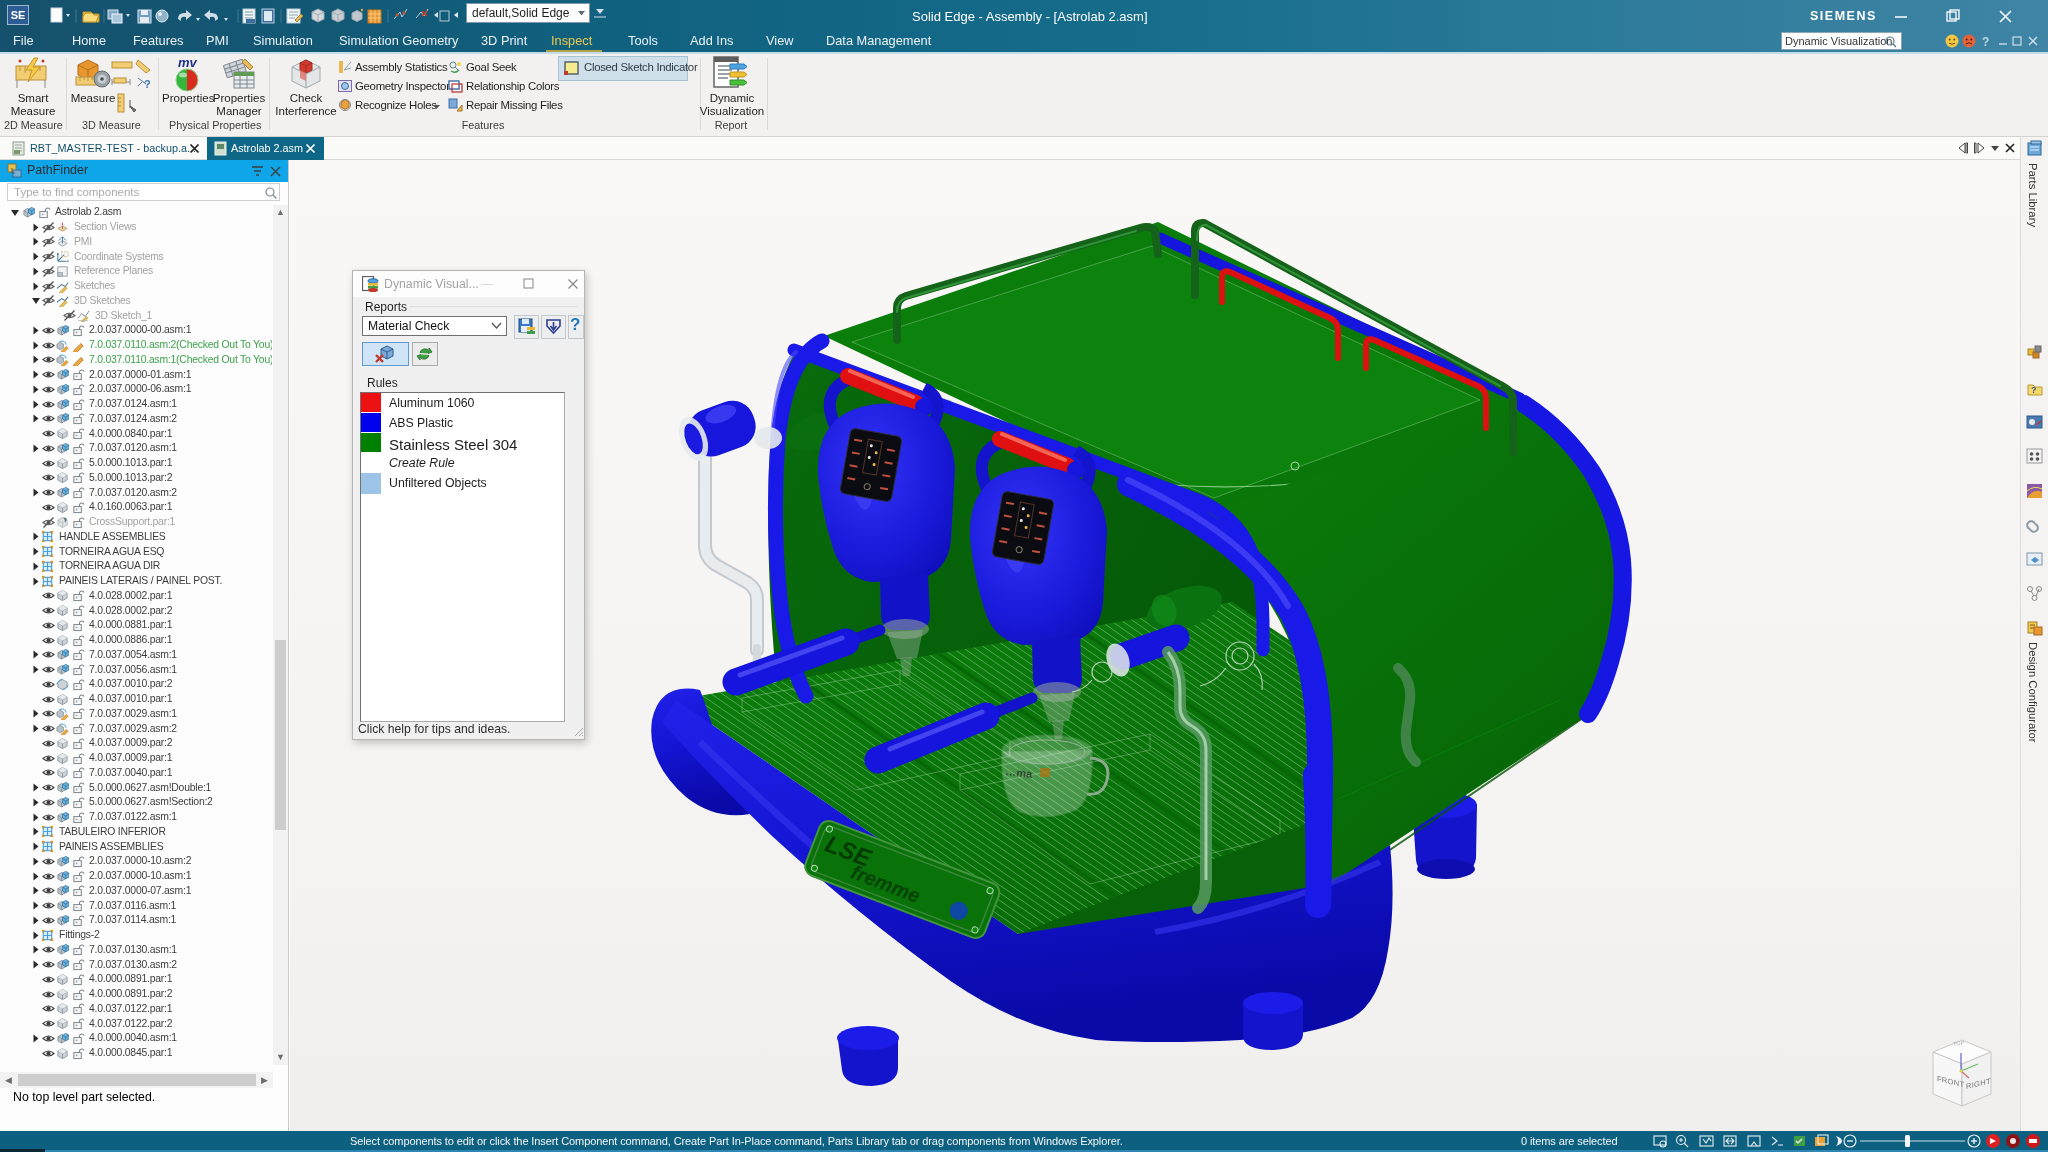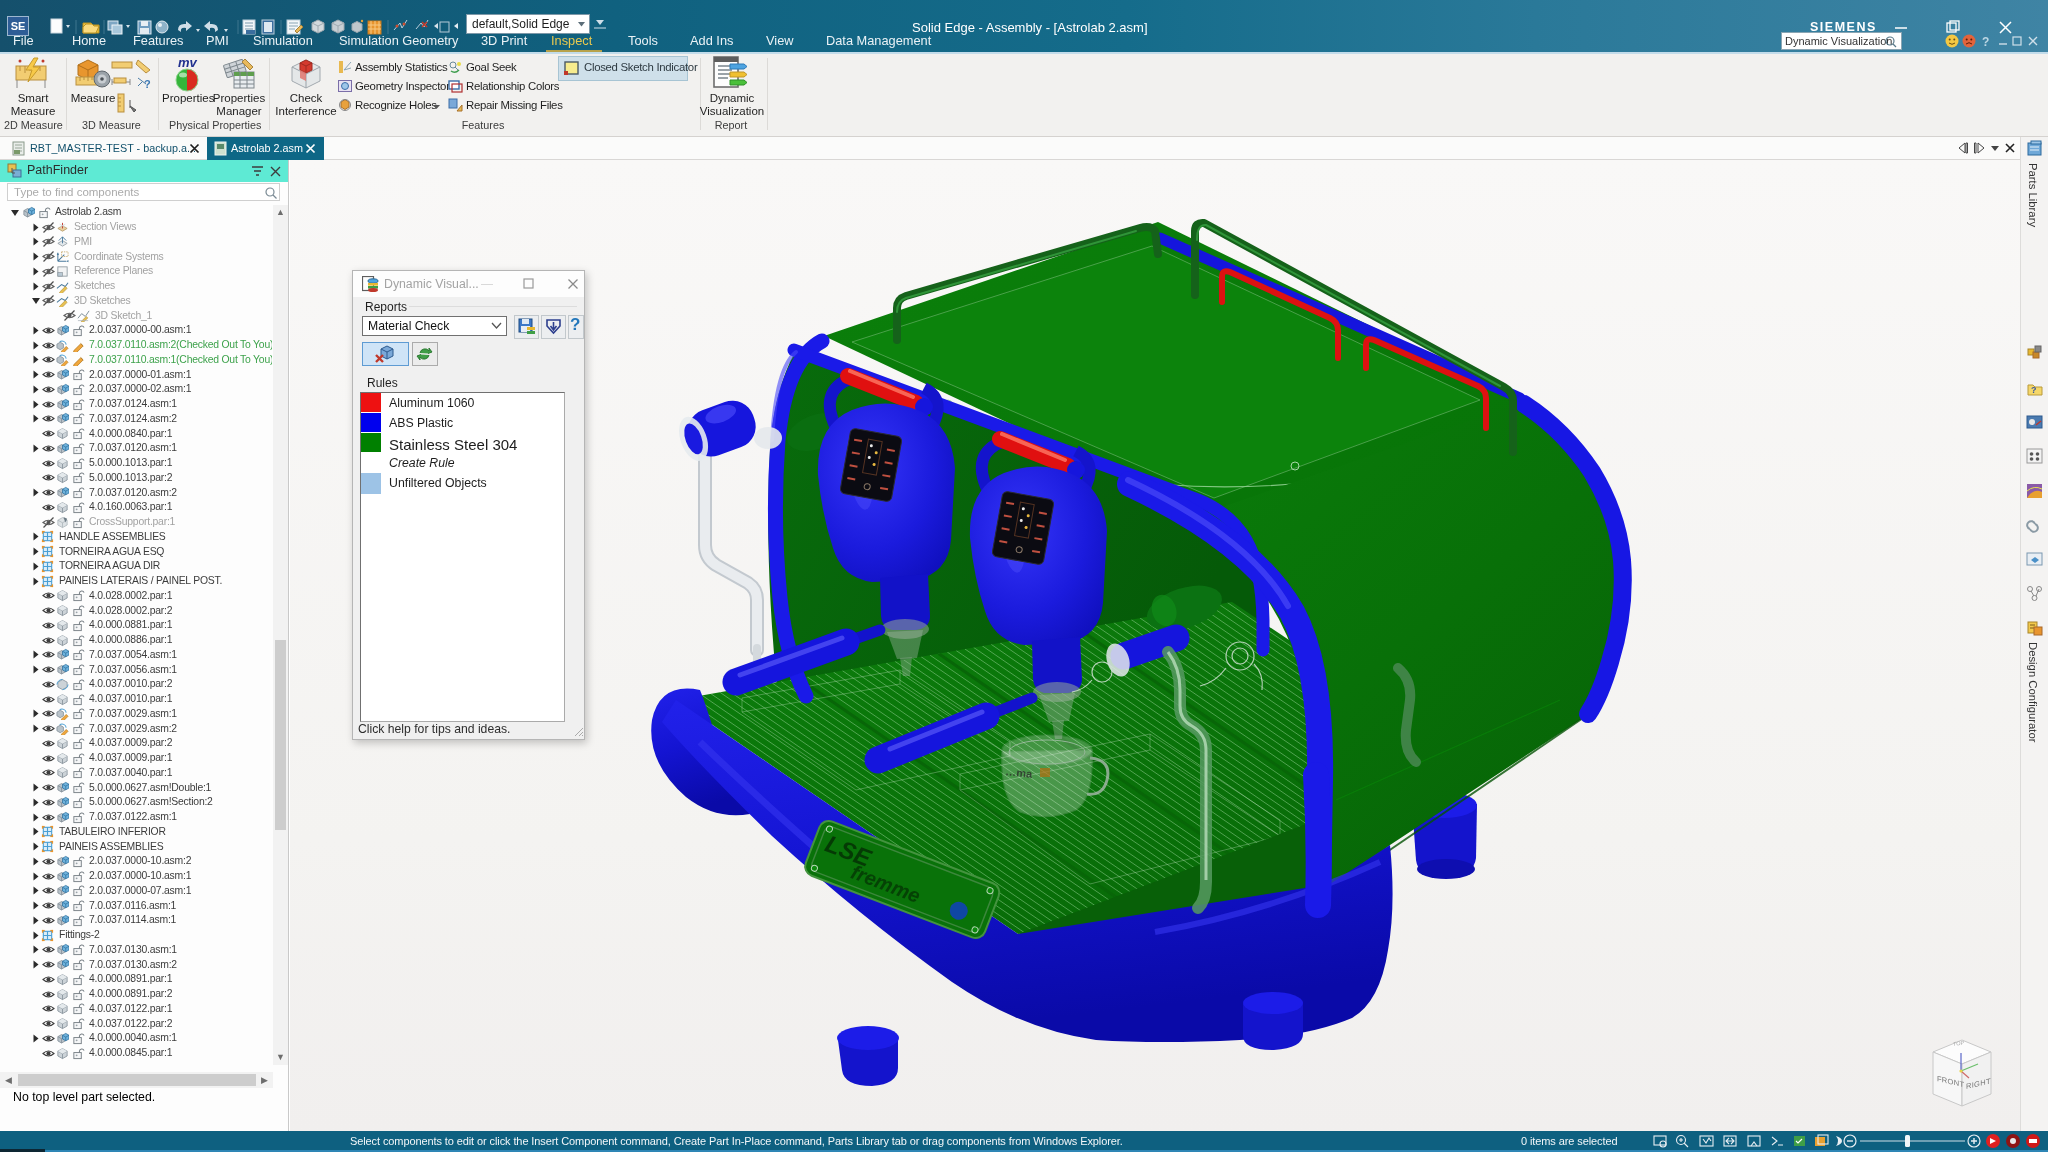--- a/index.html
+++ b/index.html
@@ -3,37 +3,37 @@
 <meta charset="utf-8">
 <title>Solid Edge - Assembly</title>
 <style>
 * { margin:0; padding:0; box-sizing:border-box; }
 html,body { width:2048px; height:1152px; overflow:hidden; font-family:"Liberation Sans",sans-serif; background:#fff; }
 #app { position:absolute; inset:0; width:2048px; height:1152px; }
 .abs { position:absolute; }
 
 #topbar { position:absolute; left:0; top:0; width:2048px; height:52px;
   background:linear-gradient(90deg,#15506c 0%,#10617f 30%,#156c8b 55%,#2a7999 75%,#3f84a4 100%); }
-#titlebar { position:absolute; left:0; top:12px; width:1720px; height:30px; color:#fff; }
+#titlebar { position:absolute; left:0; top:1px; width:1720px; height:30px; color:#fff; }
 .ttl { position:absolute; top:8px; font-size:13px; color:#fff; }
 .qi { position:absolute; top:6px; }
 #menurow { position:absolute; left:0; top:30px; width:2048px; height:22px; color:#eaf2f6; font-size:12.8px; }
 .mi { position:absolute; top:3px; }
 .mi.act { color:#e9c94f; }
 
 #ribbon { position:absolute; left:0; top:52px; width:2048px; height:85px; background:#f2f1ef; border-bottom:1px solid #d5d2cf; }
 #ribbon .gl { position:absolute; top:67px; font-size:10.8px; color:#3c3c3c; text-align:center; white-space:nowrap; }
 #ribbon .bl { position:absolute; font-size:11.5px; color:#1f1f1f; text-align:center; line-height:1.15; }
 #ribbon .sep { position:absolute; top:6px; height:72px; width:1px; background:#dcdad7; }
 #ribbon .sbl { position:absolute; font-size:11.4px; letter-spacing:-0.3px; color:#1f1f1f; white-space:nowrap; }
 
 #tabrow { position:absolute; left:0; top:137px; width:2048px; height:23px; background:#fbfbfa; border-bottom:1px solid #d9d7d5; }
 
 #lpanel { position:absolute; left:0; top:160px; width:289px; height:971px; background:#fdfdfd; border-right:1px solid #c9c9c9; }
-#pfhead { position:absolute; left:0; top:0; width:288px; height:22px; background:#5eead4; }
+#pfhead { position:absolute; left:0; top:0; width:288px; height:22px; background:#0ea5e9; }
 #pfsearch { position:absolute; left:7px; top:23px; width:273px; height:18px; border:1px solid #cfcfcf; background:#fff; }
 #tree { position:absolute; left:0; top:45px; width:272px; height:860px; overflow:hidden; }
 .trow { position:relative; height:14.75px; white-space:nowrap; }
 .ti { position:absolute; width:13px; height:13px; top:0.8px; overflow:visible; }
 .tt { position:absolute; top:1.4px; font-size:10.4px; letter-spacing:-0.22px; }
 .tk { color:#3c3c3c; } .tg { color:#a2a2a2; } .tgreen { color:#3da24b; }
 
 .sbv { position:absolute; background:#f2f2f2; }
 .sbthumb { position:absolute; background:#cdcdcd; }
 .sbarr { position:absolute; color:#6d6d6d; font-size:9px; line-height:15px; text-align:center; width:15px; height:15px; }
@@ -608,21 +608,21 @@
           </svg>
           <svg class="ti" style="left:42px">
             <use href="#teye"></use>
           </svg>
           <svg class="ti" style="left:56px">
             <use href="#tasm"></use>
           </svg>
           <svg class="ti" style="left:72px">
             <use href="#tlock"></use>
           </svg>
-          <span class="tt tk" style="left:89px">2.0.037.0000-02.asm:1</span>
+          <span class="tt tk" style="left:89px">2.0.037.0000-06.asm:1</span>
         </div>
 <div class="trow">
           <svg class="ti" style="left:29px">
             <use href="#tarrr"></use>
           </svg>
           <svg class="ti" style="left:42px">
             <use href="#teye"></use>
           </svg>
           <svg class="ti" style="left:56px">
             <use href="#tasm"></use>

